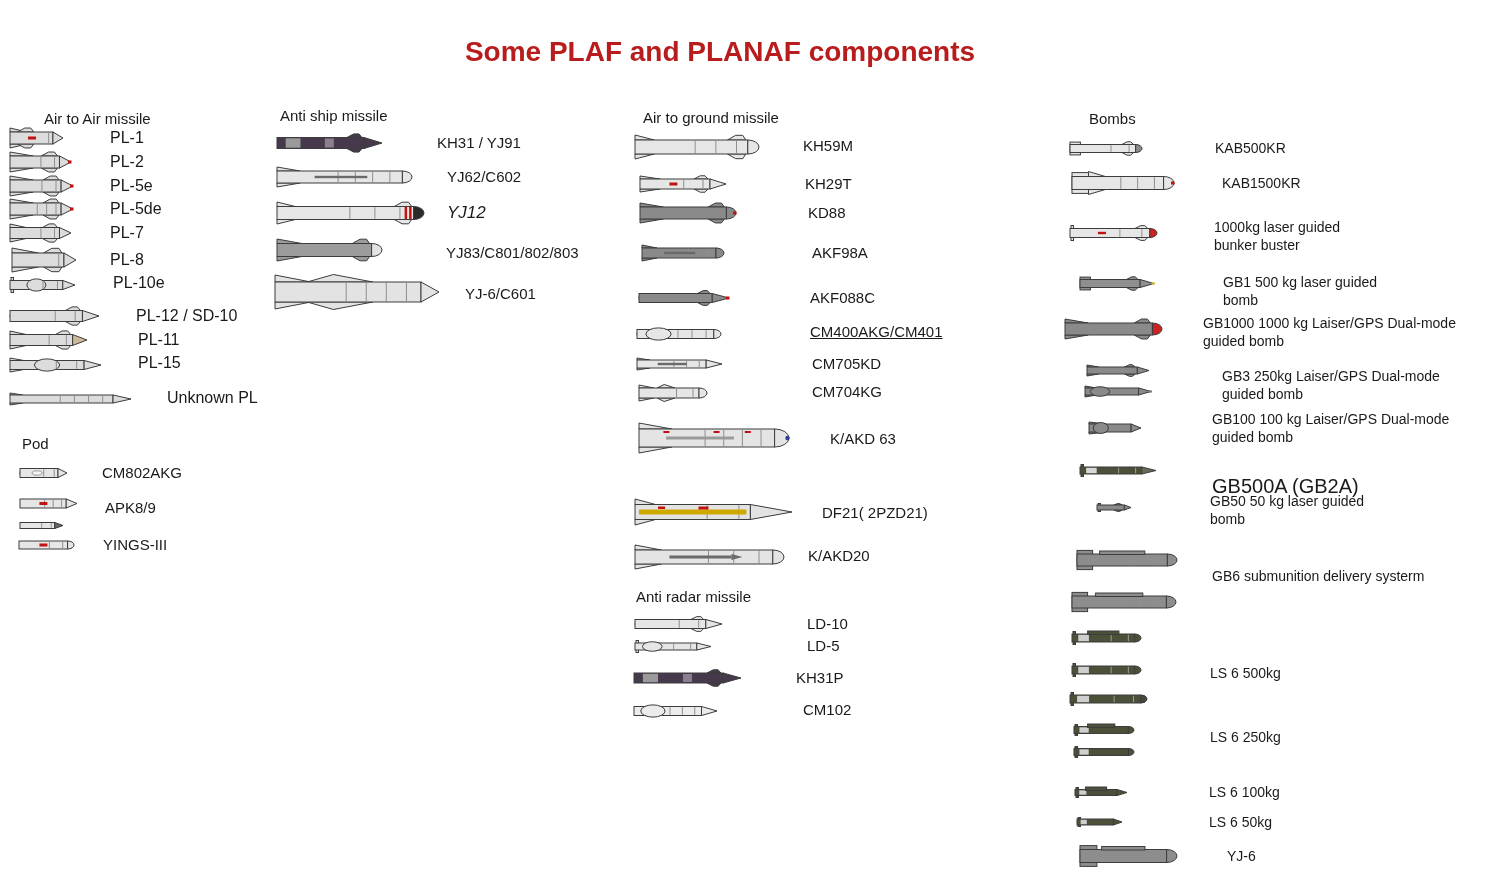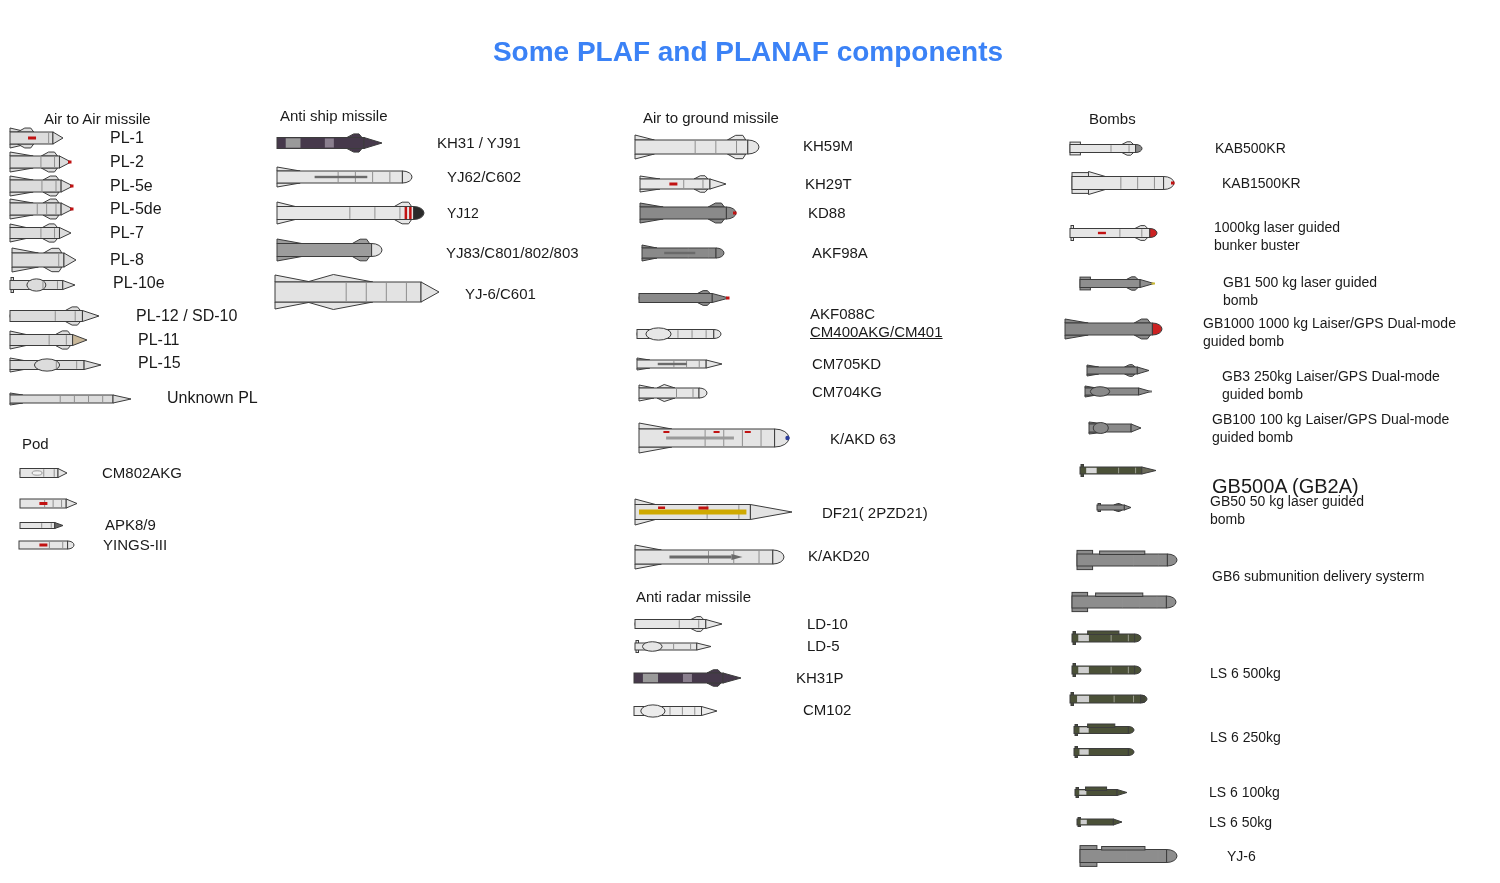--- a/index.html
+++ b/index.html
@@ -8,21 +8,21 @@
   #title{position:absolute;left:0;top:52px;width:1440px;margin:0;text-align:center;
          font-size:28px;font-weight:bold;transform:translateY(-50%);}
   .heading{position:absolute;font-size:15px;transform:translateY(-50%);white-space:nowrap;}
   .lbl{position:absolute;transform:translateY(-50%);white-space:nowrap;line-height:18px;}
   svg.glyph{position:absolute;overflow:visible;display:block;}
 </style>
 </head>
 <body>
 
 <div id="canvas">
-  <h1 id="title" style="color: #3b82f6; margin-left: 28px;">Some PLAF and PLANAF components</h1>
+  <h1 id="title" style="color: #b91c1c;">Some PLAF and PLANAF components</h1>
   <div id="diagram">
       <div class="heading" style="left: 9px; top: 118px; margin-left: 35px;">Air to Air missile</div>
       <svg width="56" height="22" class="glyph" style="left: 8px; top: 127px;">
         <polygon points="19.200000000000003,5 2,1 2,5" fill="#dcdcdc" stroke="#3c3c3c"></polygon>
         <polygon points="19.200000000000003,17 2,21 2,17" fill="#dcdcdc" stroke="#3c3c3c"></polygon>
         <polygon points="9.519999999999996,5 25.72,5 22.72,1.04 16.81,1.04" fill="#dcdcdc" stroke="#3c3c3c"></polygon>
         <polygon points="9.519999999999996,17 25.72,17 22.72,20.96 16.81,20.96" fill="#dcdcdc" stroke="#3c3c3c"></polygon>
         <rect x="2" y="5" width="42.92" height="12" fill="#dcdcdc" stroke="#3c3c3c"></rect>
         <line x1="40.628" y1="5.7" x2="40.628" y2="16.3" stroke="#8f8f8f" stroke-width="1"></line>
         <polygon points="44.92,5 55,11 44.92,17" fill="#dcdcdc" stroke="#3c3c3c"></polygon>
@@ -179,21 +179,21 @@
         <line x1="43.580000000000005" y1="4.7" x2="43.580000000000005" y2="12.3" stroke="#8f8f8f" stroke-width="1"></line>
         <polygon points="48.2,4 59,8.5 48.2,13" fill="#e6e6e6" stroke="#3c3c3c"></polygon>
         <rect x="21.404" y="7" width="8" height="3" fill="#c11212"></rect>
       </svg>
       <svg width="46" height="11" class="glyph" style="left: 18px; top: 519.5px;">
         <rect x="2" y="2.5" width="34.72" height="6" fill="#e6e6e6" stroke="#3c3c3c"></rect>
         <line x1="23.7" y1="3.2" x2="23.7" y2="7.8" stroke="#8f8f8f" stroke-width="1"></line>
         <line x1="33.248000000000005" y1="3.2" x2="33.248000000000005" y2="7.8" stroke="#8f8f8f" stroke-width="1"></line>
         <polygon points="36.72,2.5 45,5.5 36.72,8.5" fill="#666666" stroke="#3c3c3c"></polygon>
       </svg>
-      <div class="lbl" style="font-size: 15px; left: 105px; top: 525px;">
+      <div class="lbl" style="font-size: 15px; left: 105px; top: 508px;">
         <div>APK8/9</div>
       </div>
       <svg width="58" height="14" class="glyph" style="left: 17px; top: 538px;">
         <rect x="2" y="3" width="48.6" height="8" fill="#e6e6e6" stroke="#3c3c3c"></rect>
         <line x1="32.375" y1="3.7" x2="32.375" y2="10.3" stroke="#8f8f8f" stroke-width="1"></line>
         <line x1="45.74" y1="3.7" x2="45.74" y2="10.3" stroke="#8f8f8f" stroke-width="1"></line>
         <path d="M 50.6 3 A 6.4 4 0 0 1 50.6 11 Z" fill="#e6e6e6" stroke="#3c3c3c"></path>
         <rect x="22.412" y="5.5" width="8" height="3" fill="#c11212"></rect>
       </svg>
       <div class="lbl" style="font-size: 15px; left: 103px; top: 545px;">
@@ -231,21 +231,21 @@
         <polygon points="119.3,5.5 136.6,5.5 133.6,1.1799999999999997 127.085,1.1799999999999997" fill="#e6e6e6" stroke="#3c3c3c"></polygon>
         <polygon points="119.3,18.5 136.6,18.5 133.6,22.82 127.085,22.82" fill="#e6e6e6" stroke="#3c3c3c"></polygon>
         <rect x="2" y="5.5" width="136.6" height="13" fill="#e6e6e6" stroke="#3c3c3c"></rect>
         <line x1="74.85333333333332" y1="6.2" x2="74.85333333333332" y2="17.8" stroke="#8f8f8f" stroke-width="1"></line>
         <line x1="99.89666666666666" y1="6.2" x2="99.89666666666666" y2="17.8" stroke="#8f8f8f" stroke-width="1"></line>
         <line x1="124.94" y1="6.2" x2="124.94" y2="17.8" stroke="#8f8f8f" stroke-width="1"></line>
         <path d="M 138.6 5.5 A 10.4 6.5 0 0 1 138.6 18.5 Z" fill="#2a2a2a" stroke="#3c3c3c"></path>
         <rect x="129.6" y="6" width="2.5" height="12" fill="#c11212"></rect>
         <rect x="134.1" y="6" width="2.5" height="12" fill="#c11212"></rect>
       </svg>
-      <div class="lbl" style="font-size: 14px; left: 447px; top: 213px;">
+      <div class="lbl" style="font-size: 17px; left: 447px; top: 213px; font-style: italic;">
         <div>YJ12</div>
       </div>
       <svg width="108" height="24" class="glyph" style="left: 275px; top: 238px;">
         <polygon points="26.8,5.5 2,1 2,5.5" fill="#9c9c9c" stroke="#3c3c3c"></polygon>
         <polygon points="26.8,18.5 2,23 2,18.5" fill="#9c9c9c" stroke="#3c3c3c"></polygon>
         <polygon points="77.3,5.5 94.6,5.5 91.6,1.1799999999999997 85.085,1.1799999999999997" fill="#9c9c9c" stroke="#3c3c3c"></polygon>
         <polygon points="77.3,18.5 94.6,18.5 91.6,22.82 85.085,22.82" fill="#9c9c9c" stroke="#3c3c3c"></polygon>
         <rect x="2" y="5.5" width="94.6" height="13" fill="#9c9c9c" stroke="#3c3c3c"></rect>
         <path d="M 96.6 5.5 A 10.4 6.5 0 0 1 96.6 18.5 Z" fill="#e3e3e3" stroke="#3c3c3c"></path>
       </svg>
@@ -321,21 +321,21 @@
         <div>AKF98A</div>
       </div>
       <svg width="93" height="16" class="glyph" style="left: 637px; top: 290px;">
         <ellipse cx="7.3999999999999995" cy="8" rx="5.3999999999999995" ry="4.5" fill="#8a8a8a" stroke="#3c3c3c"></ellipse>
         <polygon points="60.36000000000001,3.5 73.26,3.5 70.26,0.6200000000000001 66.165,0.6200000000000001" fill="#8a8a8a" stroke="#3c3c3c"></polygon>
         <polygon points="60.36000000000001,12.5 73.26,12.5 70.26,15.379999999999999 66.165,15.379999999999999" fill="#8a8a8a" stroke="#3c3c3c"></polygon>
         <rect x="2" y="3.5" width="73.26" height="9" fill="#8a8a8a" stroke="#3c3c3c"></rect>
         <polygon points="75.26,3.5 92,8 75.26,12.5" fill="#8a8a8a" stroke="#3c3c3c"></polygon>
         <rect x="89" y="6.5" width="3.5" height="3" fill="#c11212"></rect>
       </svg>
-      <div class="lbl" style="font-size: 15px; left: 810px; top: 298px; margin-top: 16px;">
+      <div class="lbl" style="font-size: 15px; left: 810px; top: 298px;">
         <div>AKF088C</div>
       </div>
       <svg width="87" height="16" class="glyph" style="left: 635px; top: 326px;">
         <ellipse cx="7.3999999999999995" cy="8" rx="5.3999999999999995" ry="4.5" fill="#e6e6e6" stroke="#3c3c3c"></ellipse>
         <rect x="2" y="3.5" width="76.8" height="9" fill="#e6e6e6" stroke="#3c3c3c"></rect>
         <ellipse cx="23.504" cy="8" rx="12.6" ry="6.12" fill="#e6e6e6" stroke="#3c3c3c"></ellipse>
         <line x1="42.96" y1="4.2" x2="42.96" y2="11.8" stroke="#8f8f8f" stroke-width="1"></line>
         <line x1="57.04" y1="4.2" x2="57.04" y2="11.8" stroke="#8f8f8f" stroke-width="1"></line>
         <line x1="71.12" y1="4.2" x2="71.12" y2="11.8" stroke="#8f8f8f" stroke-width="1"></line>
         <path d="M 78.8 3.5 A 7.2 4.5 0 0 1 78.8 12.5 Z" fill="#e6e6e6" stroke="#3c3c3c"></path>

